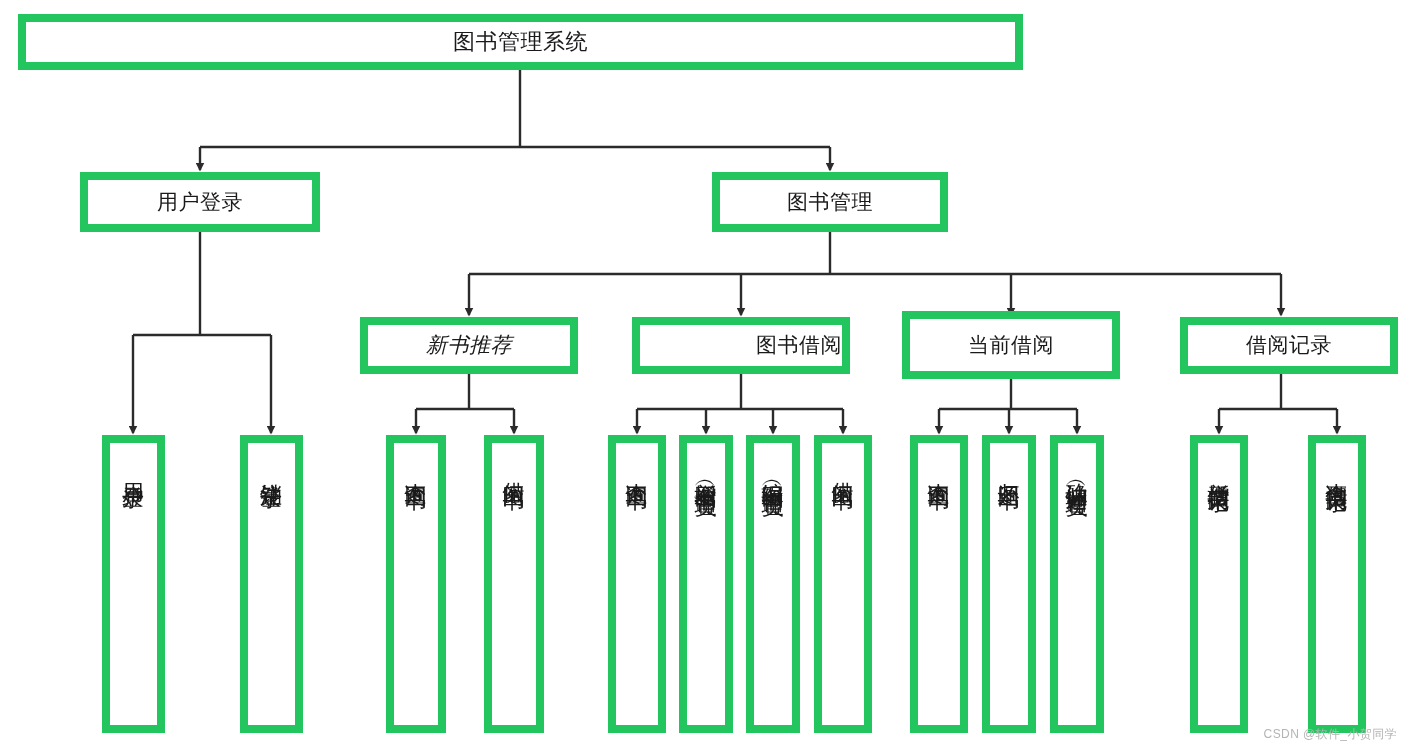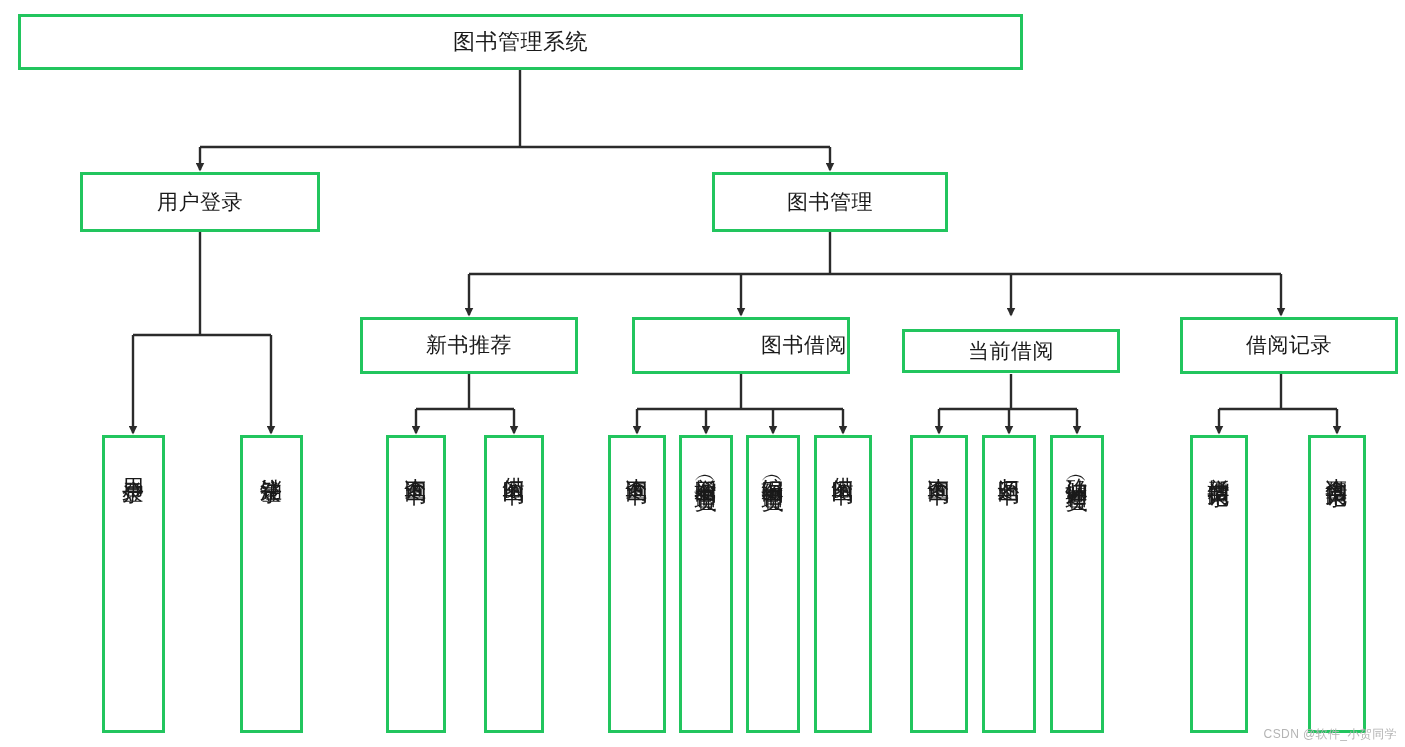--- a/index.html
+++ b/index.html
@@ -23,21 +23,21 @@
     left: 0;
     top: 0;
     width: 1405px;
     height: 747px;
     pointer-events: none;
   }
   .node {
     position: absolute;
     box-sizing: border-box;
     background: #ffffff;
-    border: 3px solid #22c55e;
+    border: 8px solid #22c55e;
     display: flex;
     align-items: center;
     justify-content: center;
     color: #1a1a1a;
     z-index: 2;
   }
   .node-label {
     display: block;
     text-align: center;
     line-height: 1.18;
@@ -124,27 +124,27 @@
   <div id="node-layer">
       <div class="node horizontal root" style="left: 18px; top: 14px; width: 1005px; height: 56px;">
         <span class="node-label">图书管理系统</span>
       </div>
       <div class="node horizontal" style="left: 80px; top: 172px; width: 240px; height: 60px;">
         <span class="node-label">用户登录</span>
       </div>
       <div class="node horizontal" style="left: 712px; top: 172px; width: 236px; height: 60px;">
         <span class="node-label">图书管理</span>
       </div>
-      <div class="node horizontal" style="left: 360px; top: 317px; width: 218px; height: 57px;">
+      <div class="node horizontal" style="left: 360px; top: 317px; width: 218px; height: 57px; font-style: italic;">
         <span class="node-label">新书推荐</span>
       </div>
       <div class="node horizontal" style="left: 632px; top: 317px; width: 218px; height: 57px; justify-content: flex-end;">
         <span class="node-label">图书借阅</span>
       </div>
-      <div class="node horizontal" style="left: 902px; top: 329px; width: 218px; height: 44px;">
+      <div class="node horizontal" style="left: 902px; top: 311px; width: 218px; height: 68px;">
         <span class="node-label">当前借阅</span>
       </div>
       <div class="node horizontal" style="left: 1172px; top: 317px; width: 218px; height: 57px; margin-left: 8px;">
         <span class="node-label">借阅记录</span>
       </div>
       <div class="node vertical" style="left: 102px; top: 435px; width: 63px; height: 298px;">
         <span class="node-label">用户登录</span>
       </div>
       <div class="node vertical" style="left: 240px; top: 435px; width: 63px; height: 298px;">
         <span class="node-label">注销登录</span>

